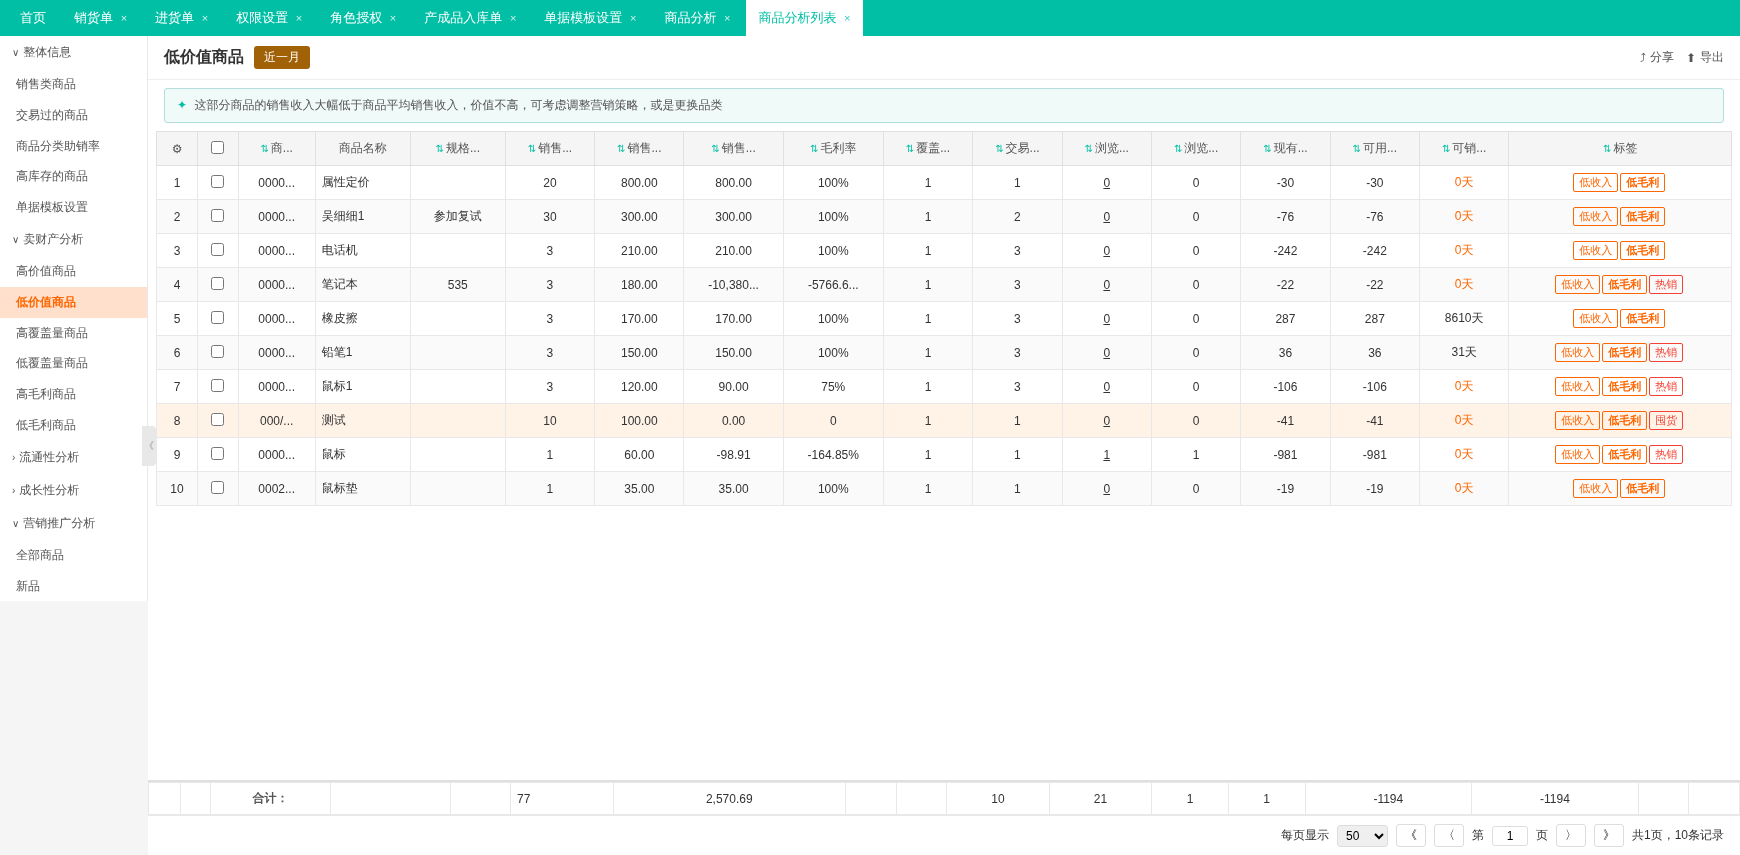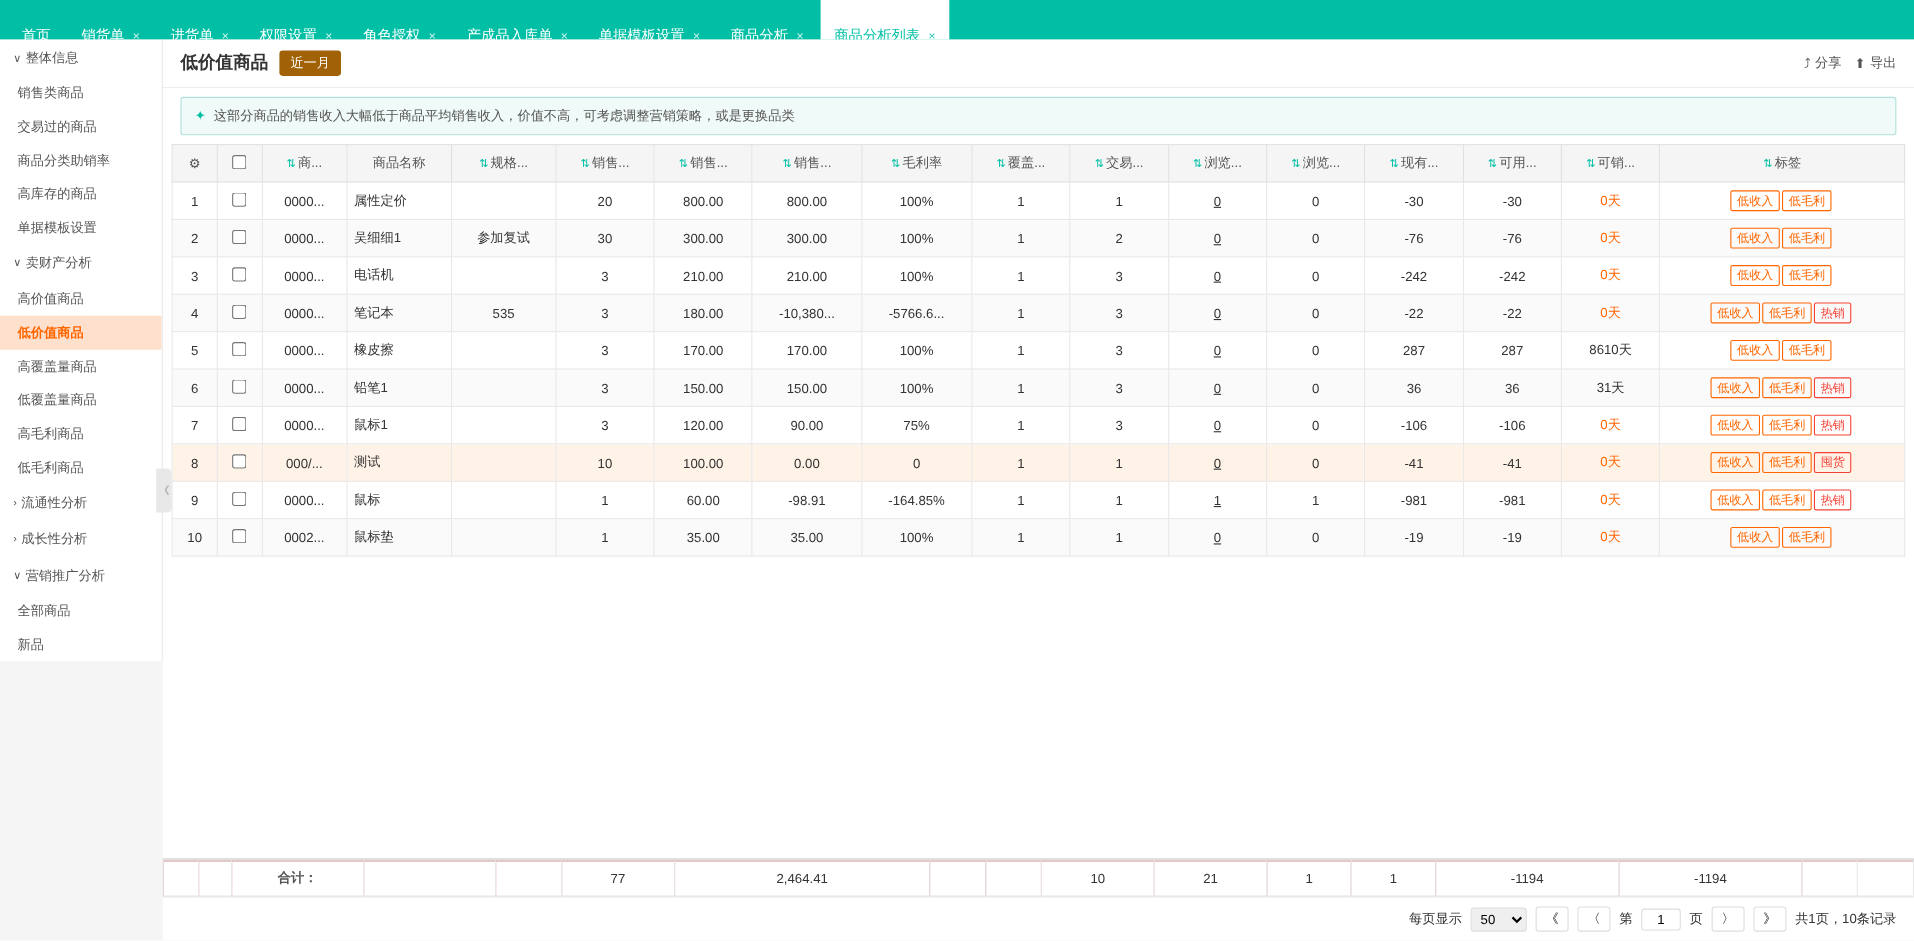--- a/index.html
+++ b/index.html
@@ -9,21 +9,21 @@
     .top-nav {
       background: #00bfa5;
       display: flex;
       align-items: center;
       height: 36px;
       padding: 0 8px;
       gap: 4px;
     }
     .nav-item {
       color: #fff;
-      padding: 14px 12px;
+      padding: 0 12px;
       height: 36px;
       line-height: 36px;
       cursor: pointer;
       font-size: 13px;
       white-space: nowrap;
     }
     .nav-item.active {
       background: #fff;
       color: #00bfa5;
     }
@@ -211,21 +211,21 @@
     }
     tbody td.name-cell { text-align: left; }
     .tag-chip {
       display: inline-block;
       padding: 1px 5px;
       border-radius: 2px;
       font-size: 11px;
       margin-right: 2px;
     }
     .tag-low-income { color: #ff6600; border: 1px solid #ff6600; }
-    .tag-low-profit { color: #ff6600; border: 1px solid #ff6600; }
+    .tag-low-profit { color: #ff6600; border: 1px solid #ff6600; font-weight: bold; }
     .tag-hot { color: #f44336; border: 1px solid #f44336; }
     .tag-overstock { color: #f44336; border: 1px solid #f44336; }
     .underline { text-decoration: underline; }
 
     
     .pagination-bar {
       display: flex;
       align-items: center;
       justify-content: flex-end;
       padding: 8px 16px;
@@ -587,22 +587,22 @@
 
     <div class="table-footer">
       <table class="summary-table">
         <tbody>
             <tr>
           <td style="width:32px; border:1px solid #e8e8e8;"></td>
           <td style="width:30px; border:1px solid #e8e8e8;"></td>
           <td class="summary-label-cell">合计：</td>
           <td style="width:120px; border:1px solid #e8e8e8;"></td>
           <td style="width:60px; border:1px solid #e8e8e8;"></td>
-          <td style="border:1px solid #e8e8e8; text-align:center;">77</td>
-          <td style="border:1px solid #e8e8e8; text-align:center;">2,464.41</td>
+          <td style="border:1px solid #e8e8e8; text-align:left;">77</td>
+          <td style="border:1px solid #e8e8e8; text-align:center;">2,570.69</td>
           <td style="border:1px solid #e8e8e8;"></td>
           <td style="border:1px solid #e8e8e8;"></td>
           <td style="border:1px solid #e8e8e8; text-align:center;">10</td>
           <td style="border:1px solid #e8e8e8; text-align:center;">21</td>
           <td style="border:1px solid #e8e8e8; text-align:center;">1</td>
           <td style="border:1px solid #e8e8e8; text-align:center;">1</td>
           <td style="border:1px solid #e8e8e8; text-align:center;">-1194</td>
           <td style="border:1px solid #e8e8e8; text-align:center;">-1194</td>
           <td style="border:1px solid #e8e8e8;"></td>
           <td style="border:1px solid #e8e8e8;"></td>

